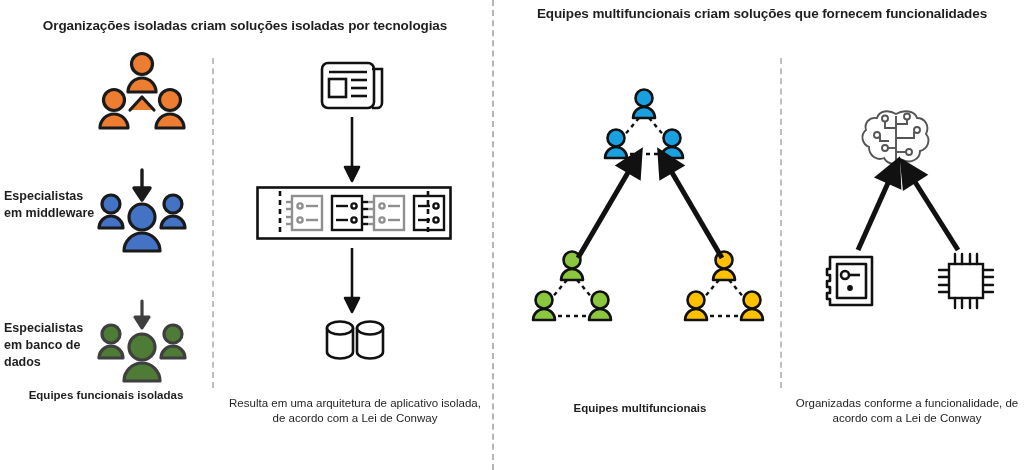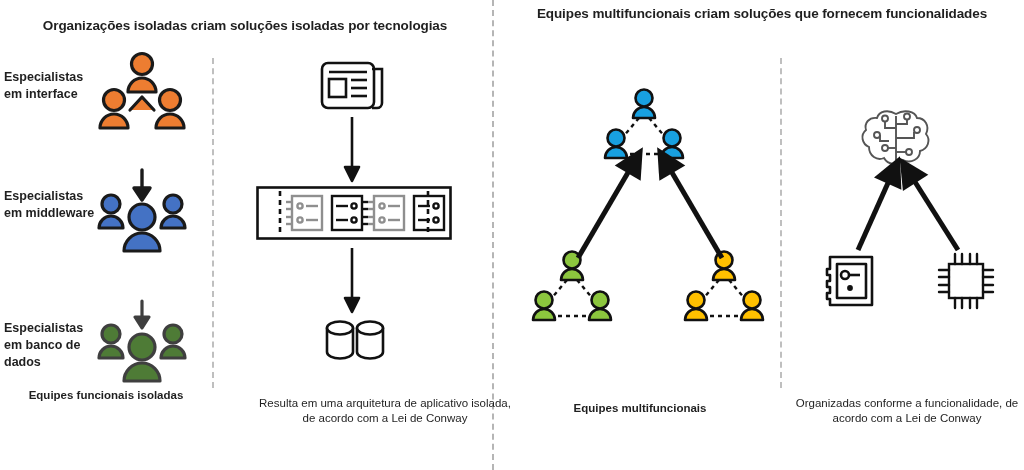--- a/index.html
+++ b/index.html
@@ -73,21 +73,20 @@
 
 <div class="stage">
 
   <div class="panel-title" id="title-left">Organizações isoladas criam soluções isoladas por tecnologias</div>
   <div class="panel-title" id="title-right">Equipes multifuncionais criam soluções que fornecem funcionalidades</div>
 
   <div class="divider" id="divider-center"></div>
   <div class="divider" id="divider-left-inner"></div>
   <div class="divider" id="divider-right-inner"></div>
 
-  <div class="row-label" id="label-ui">Especialistas em interface</div>
   <div class="row-label" id="label-mw">Especialistas em middleware</div>
   <div class="row-label" id="label-db">Especialistas em banco de dados</div>
 
   <div class="art" style="left:96px;top:52px;">
     <svg width="92" height="88" viewBox="0 0 92 88">
       <g fill="#ED7D31" stroke="#1a1a1a" stroke-width="3.2" stroke-linejoin="round">
 
         <circle cx="46" cy="12" r="10.5"></circle>
         <path d="M32 40 a14 14 0 0 1 28 0 z"></path>
 
@@ -375,17 +374,17 @@
         <marker id="tri-up2" markerWidth="7" markerHeight="7" refX="2.6" refY="3.5" orient="auto">
           <path d="M0.5,0.5 L6.5,3.5 L0.5,6.5 z" fill="#111111"></path>
         </marker>
       </defs>
       <line x1="18" y1="100" x2="52" y2="24" stroke="#111111" stroke-width="5" marker-end="url(#tri-up2)"></line>
       <line x1="118" y1="100" x2="70" y2="24" stroke="#111111" stroke-width="5" marker-end="url(#tri-up2)"></line>
     </svg>
   </div>
 
   <div class="caption" id="caption-1">Equipes funcionais isoladas</div>
-  <div class="caption" id="caption-2" style="font-weight:normal;margin-left:30px;">Resulta em uma arquitetura de aplicativo isolada, de acordo com a Lei de Conway</div>
+  <div class="caption" id="caption-2" style="font-weight:normal;">Resulta em uma arquitetura de aplicativo isolada, de acordo com a Lei de Conway</div>
   <div class="caption" id="caption-4" style="font-weight:normal;">Organizadas conforme a funcionalidade, de acordo com a Lei de Conway</div>
   <div class="caption" id="caption-3">Equipes multifuncionais</div>
 
 </div>
 
 </body></html>

